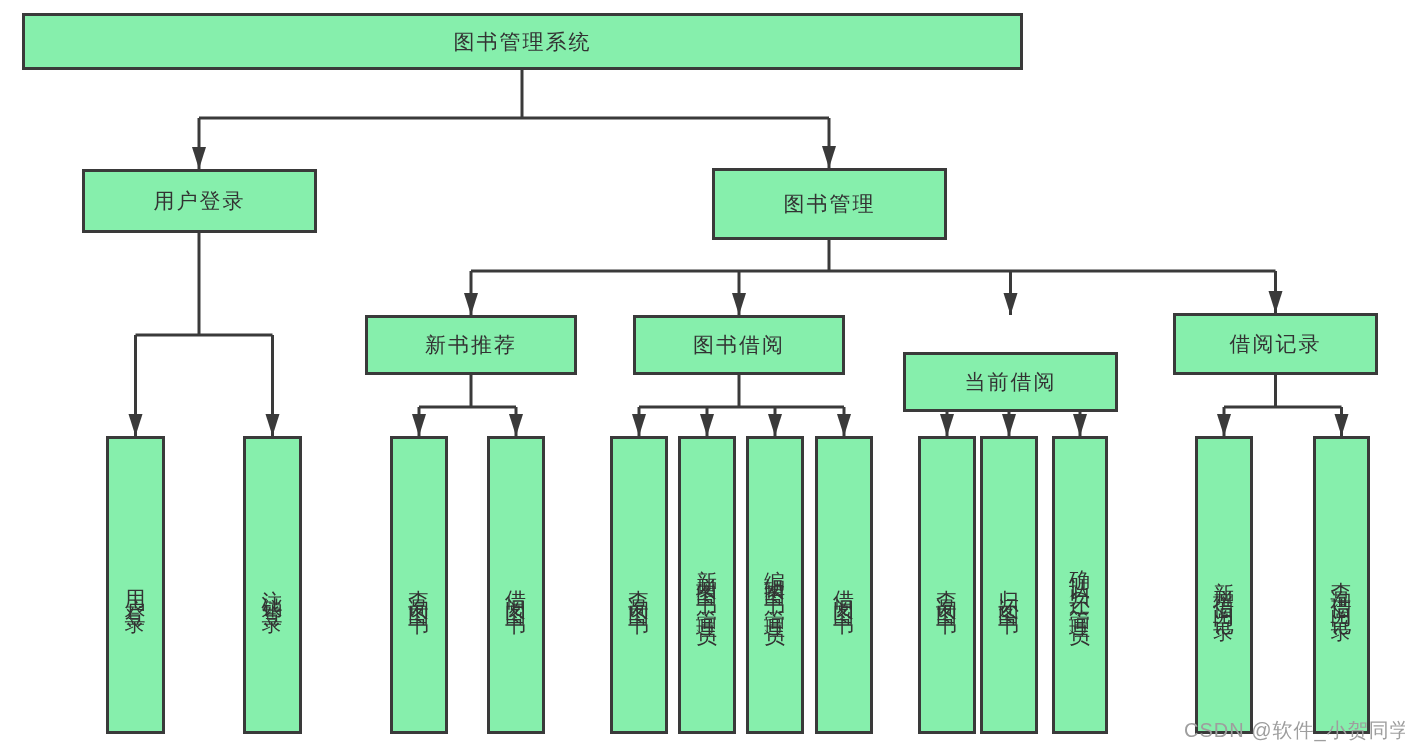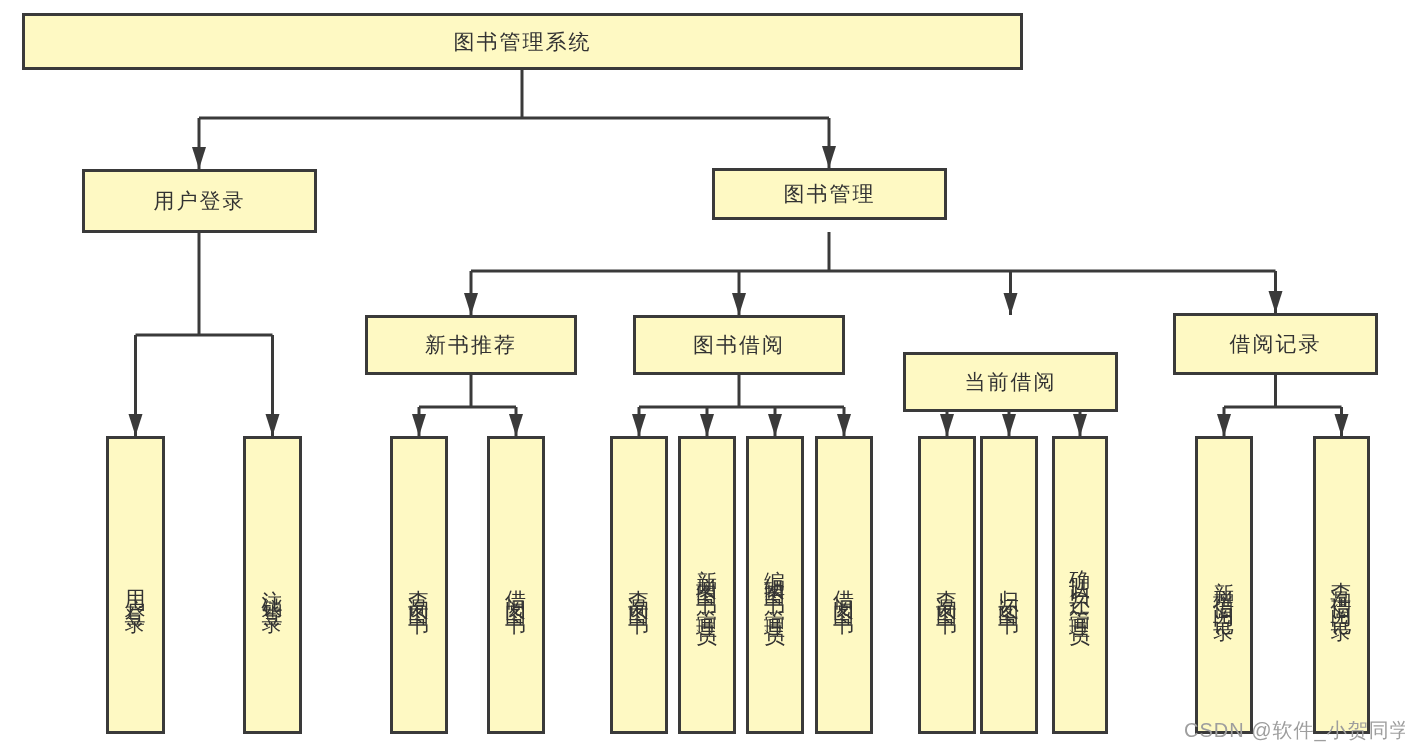--- a/index.html
+++ b/index.html
@@ -3,21 +3,21 @@
 <meta charset="utf-8">
 <style>
   html, body { margin: 0; padding: 0; background: #ffffff; }
   body { width: 1405px; height: 747px; font-family: "Liberation Sans", "DejaVu Sans", sans-serif; }
   .stage { position: relative; width: 1405px; height: 747px; background: #ffffff; overflow: hidden; }
   svg.connectors { position: absolute; left: 0; top: 0; width: 1405px; height: 747px; }
   .node {
     position: absolute;
     box-sizing: border-box;
     border: 3px solid #3a3a3a;
-    background: #fef9c3;
+    background: #86efac;
     color: #333333;
     display: flex;
     align-items: center;
     justify-content: center;
   }
   .h-node { font-size: 21px; letter-spacing: 2px; white-space: nowrap; }
   .leaf { border-width: 3px; }
   .leaf .vtext {
     writing-mode: vertical-rl;
     text-orientation: mixed;
@@ -92,21 +92,21 @@
     </g>
   </svg>
 
   <div class="node h-node" style="left:22px; top:13px; width:1001px; height:57px;">
     <span>图书管理系统</span>
   </div>
 
   <div class="node h-node" style="left:82px; top:169px; width:235px; height:64px;">
     <span>用户登录</span>
   </div>
-  <div class="node h-node" style="left:712px; top:168px; width:235px; height:52px;">
+  <div class="node h-node" style="left:712px; top:168px; width:235px; height:72px;">
     <span>图书管理</span>
   </div>
 
   <div class="node h-node" style="left:633px; top:315px; width:212px; height:60px;">
     <span>图书借阅</span>
   </div>
   <div class="node h-node" style="left:365px; top:315px; width:212px; height:60px;">
     <span>新书推荐</span>
   </div>
   <div class="node h-node" style="left:903px; top:315px; width:215px; height:60px;margin-top:37px;">

